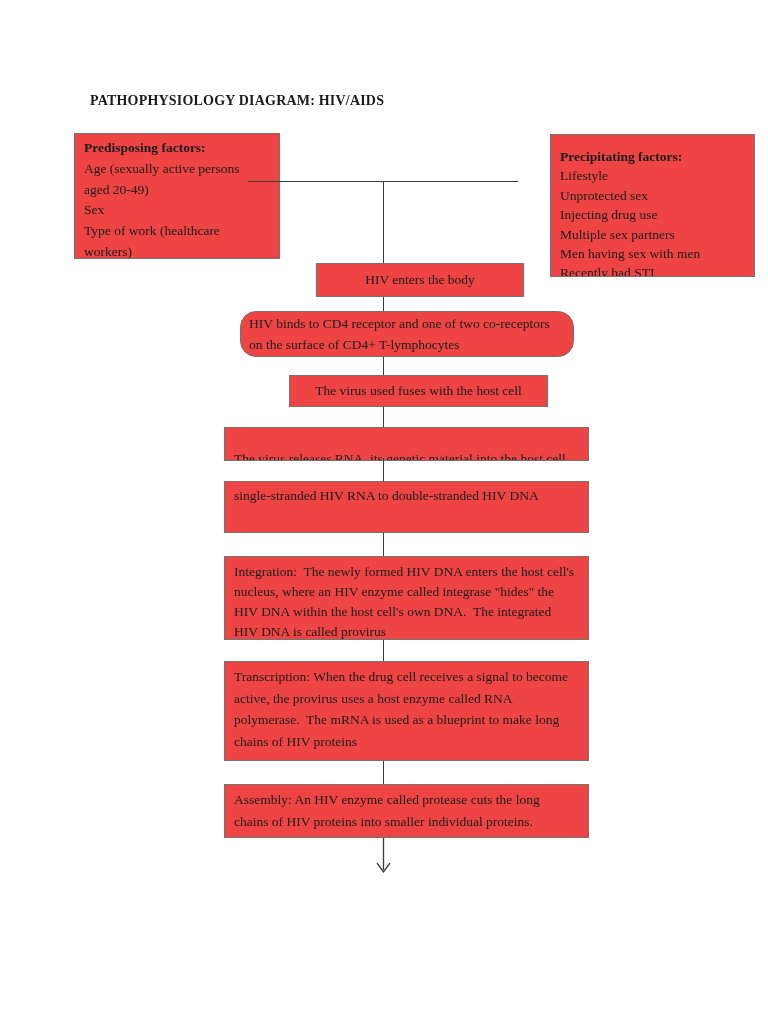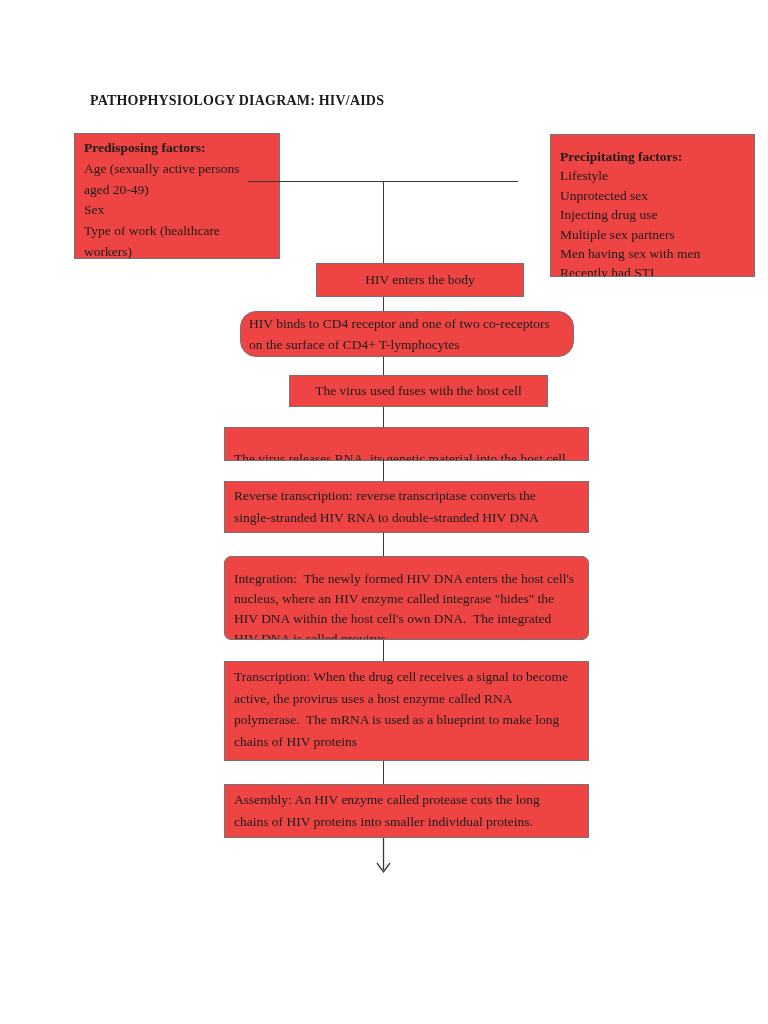--- a/index.html
+++ b/index.html
@@ -41,21 +41,21 @@
   .box-precipitating .ln, .box-precipitating .hd { line-height: 19.4px; }
 
   
   .box-enter     { left: 284px; top: 263px; width: 208px; height: 34px; text-align: center; line-height: 31px; }
   .box-binds     { left: 208px; top: 311px; width: 334px; height: 46px; padding: 1px 8px; border-radius: 16px; }
   .box-binds .ln { line-height: 21px; }
   .box-fuses     { left: 257px; top: 375px; width: 259px; height: 32px; text-align: center; line-height: 29px; }
   .box-releases  { left: 192px; top: 427px; width: 365px; height: 31px; padding: 16px 9px; line-height: 29px; }
   .box-reverse   { left: 192px; top: 481px; width: 365px; height: 52px; padding: 3px 9px; }
   .box-reverse .ln { line-height: 22px; }
-  .box-integration { left: 192px; top: 556px; width: 365px; height: 84px; padding: 12px 9px; border-radius: 7px; }
+  .box-integration { left: 192px; top: 556px; width: 365px; height: 84px; padding: 5px 9px; }
   .box-integration .ln { line-height: 20px; }
   .box-transcription { left: 192px; top: 661px; width: 365px; height: 100px; padding: 4px 9px; }
   .box-transcription .ln { line-height: 21.5px; }
   .box-assembly  { left: 192px; top: 784px; width: 365px; height: 54px; padding: 4px 9px; }
   .box-assembly .ln { line-height: 21.5px; }
 
   
   .conn { position: absolute; background: #3a3a3a; }
   .conn-h-top   { left: 248px; top: 181px; width: 270px; height: 1px; }
   .conn-v-top   { left: 383px; top: 181px; width: 1px; height: 82px; }
@@ -107,21 +107,20 @@
   </div>
   <div class="conn conn-v-2"></div>
 
   <div class="box box-fuses">The virus used fuses with the host cell</div>
   <div class="conn conn-v-3"></div>
 
   <div class="box box-releases">The virus releases RNA, its genetic material into the host cell</div>
   <div class="conn conn-v-4"></div>
 
   <div class="box box-reverse">
-    <div class="ln">Reverse transcription: reverse transcriptase converts the</div>
     <div class="ln">single-stranded HIV RNA to double-stranded HIV DNA</div>
   </div>
   <div class="conn conn-v-5"></div>
 
   <div class="box box-integration">
     <div class="ln">Integration:  The newly formed HIV DNA enters the host cell's</div>
     <div class="ln">nucleus, where an HIV enzyme called integrase "hides" the</div>
     <div class="ln">HIV DNA within the host cell's own DNA.  The integrated</div>
     <div class="ln"><span>HIV DNA is called </span><span class="b">provirus</span></div>
   </div>

